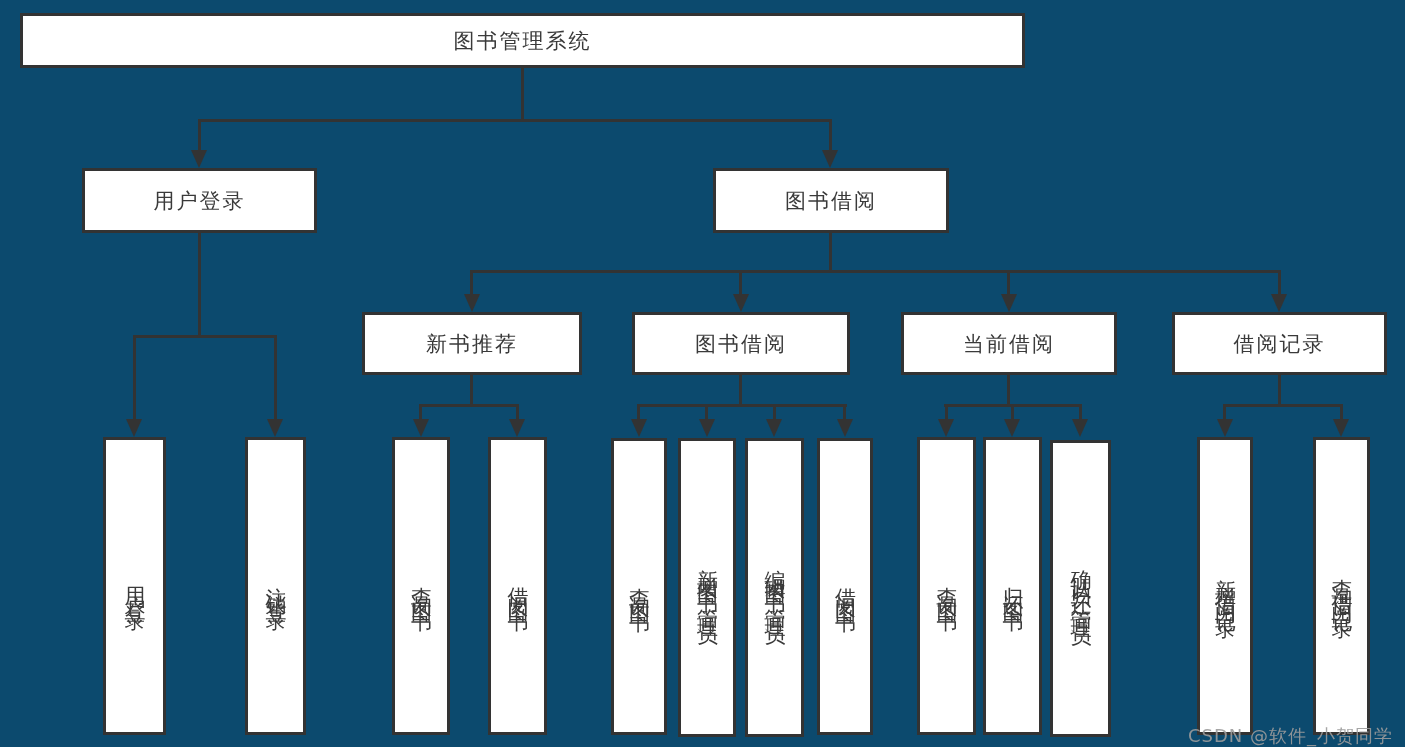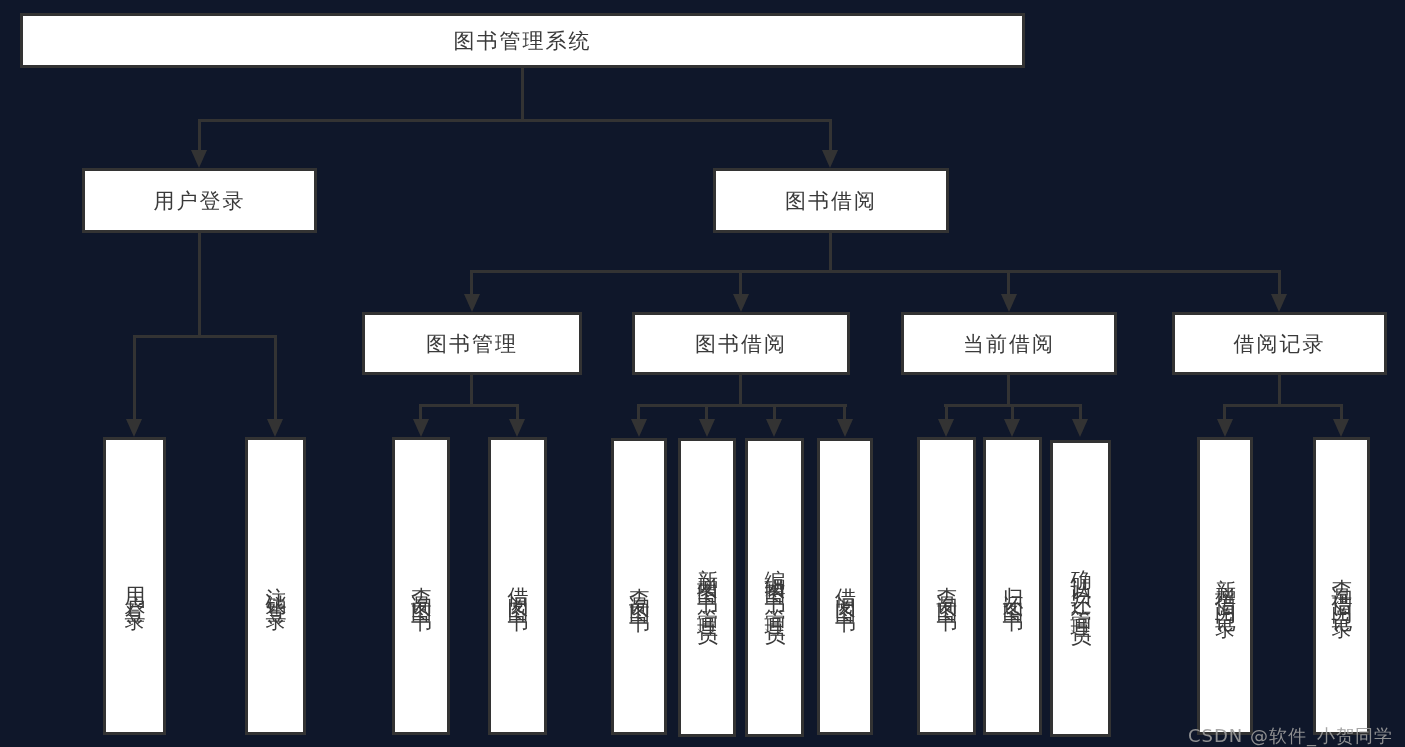--- a/index.html
+++ b/index.html
@@ -1,17 +1,17 @@
 <!DOCTYPE html>
 <html><head>
 <meta charset="utf-8">
 <style>
   html,body { margin:0; padding:0; background:#ffffff; }
   .canvas {
-    position:relative; width:1405px; height:747px; background:#0f172a;
+    position:relative; width:1405px; height:747px; background:#0c4a6e;
     font-family:"DejaVu Sans","Liberation Sans",sans-serif; overflow:hidden;
   }
   .box {
     position:absolute; box-sizing:border-box; border:3px solid #333333;
     background:#ffffff; display:flex; align-items:center; justify-content:center;
     color:#3a3a3a;
   }
   .hbox { font-size:21px; letter-spacing:2px; white-space:nowrap; }
   .leaf .vtext {
     writing-mode:vertical-lr; text-orientation:mixed;
@@ -63,21 +63,21 @@
   <div class="ln" style="left:470px;top:270px;width:3px;height:26px"></div>
   <div class="ah" style="left:464px;top:294px"></div>
   <div class="ln" style="left:739px;top:270px;width:3px;height:26px"></div>
   <div class="ah" style="left:733px;top:294px"></div>
   <div class="ln" style="left:1007px;top:270px;width:3px;height:26px"></div>
   <div class="ah" style="left:1001px;top:294px"></div>
   <div class="ln" style="left:1278px;top:270px;width:3px;height:26px"></div>
   <div class="ah" style="left:1271px;top:294px"></div>
 
   <div class="box hbox" style="left:362px;top:312px;width:220px;height:63px">
-    <span>图书管理</span>
+    <span>新书推荐</span>
   </div>
   <div class="box hbox" style="left:632px;top:312px;width:218px;height:63px">
     <span>图书借阅</span>
   </div>
   <div class="box hbox" style="left:901px;top:312px;width:216px;height:63px">
     <span>当前借阅</span>
   </div>
   <div class="box hbox" style="left:1172px;top:312px;width:215px;height:63px">
     <span>借阅记录</span>
   </div>

